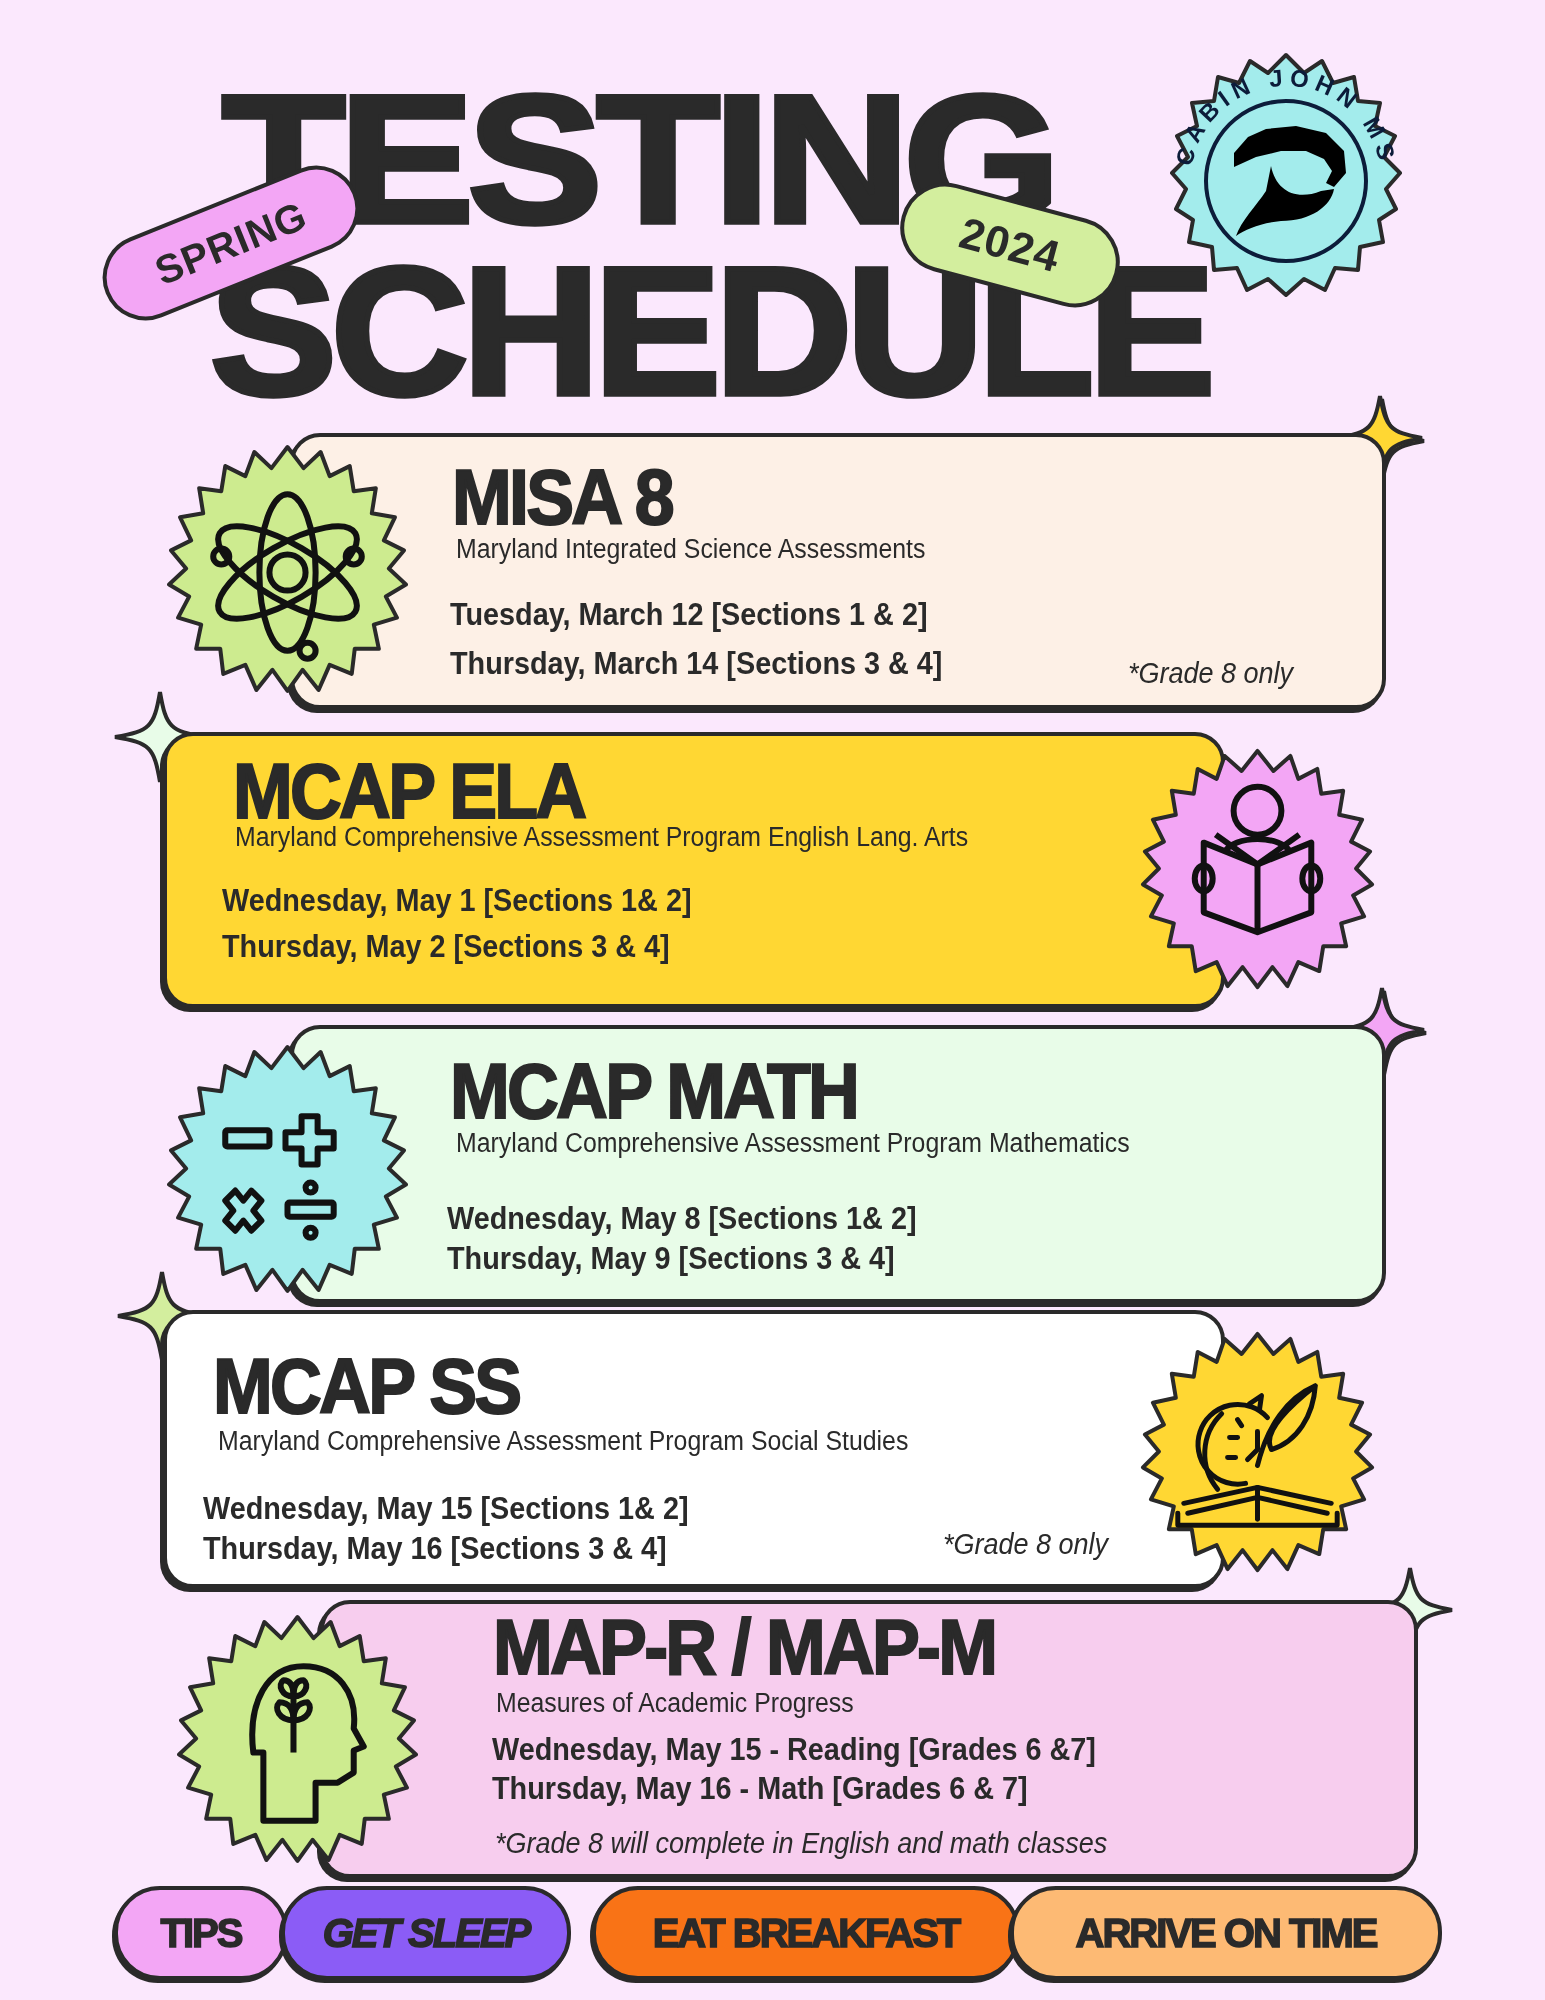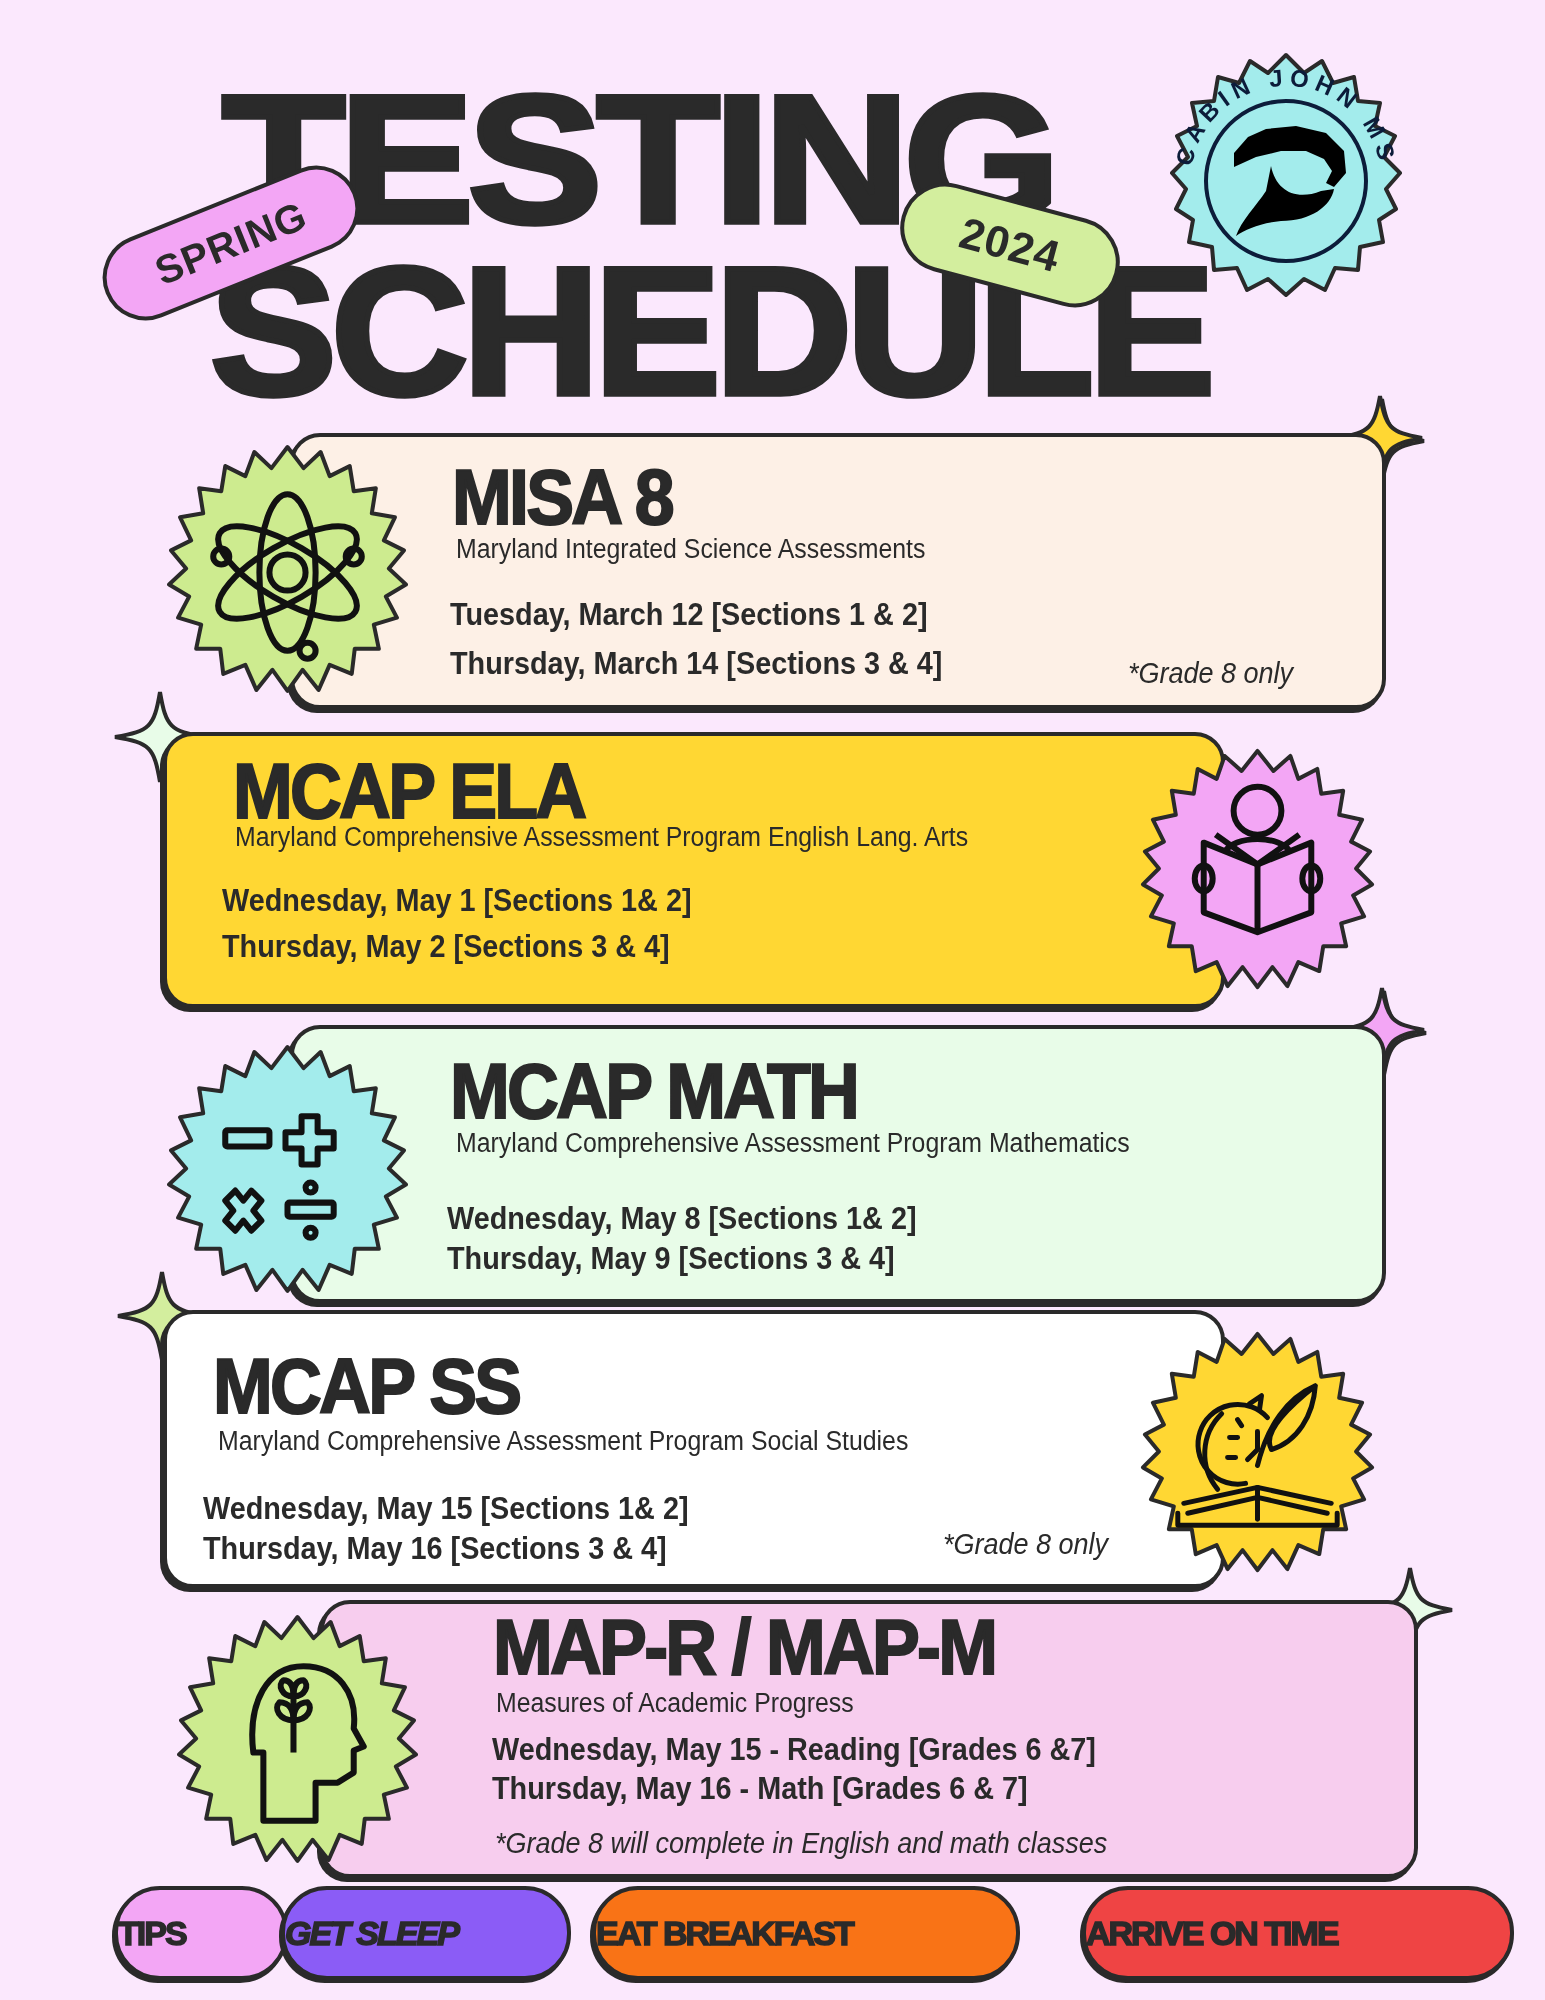--- a/index.html
+++ b/index.html
@@ -52,22 +52,22 @@
   }
   .card-note {
     position:absolute; font-size:30px; font-style:italic; color:#2a2a2a; white-space:nowrap;
     transform-origin:left top; transform:scaleX(0.9);
   }
 
   
   .tip {
     position:absolute; top:1886px; height:86px; border:4px solid #2a2a2a; border-radius:46px;
     box-shadow:-2px 3px 0 #2a2a2a;
-    display:flex; align-items:center; 
-    font-weight:900; font-size:34px; letter-spacing:-2px; color:#2a2a2a; white-space:nowrap;
+    display:flex; align-items:center; justify-content:center;
+    font-weight:900; font-size:40px; letter-spacing:-2px; color:#2a2a2a; white-space:nowrap;
     -webkit-text-stroke:1.5px #2a2a2a;
   }
 </style>
 </head>
 <body>
 
 <div class="title-word title-testing">TESTING</div>
 <div class="title-word title-schedule">SCHEDULE</div>
 
 <div class="pill pill-spring">
@@ -215,15 +215,15 @@
 
 <div class="tip" style="left:114px; width:166px; background:#f3a6f5;">
   <span>TIPS</span>
 </div>
 <div class="tip" style="left:281px; width:282px; background:#8b5cf6;font-style:italic;">
   <span>GET SLEEP</span>
 </div>
 <div class="tip" style="left:592px; width:420px; background:#f97316;">
   <span>EAT BREAKFAST</span>
 </div>
-<div class="tip" style="left:1082px; width:424px; background:#ef4444;">
+<div class="tip" style="left:1010px; width:424px; background:#fdba74;">
   <span>ARRIVE ON TIME</span>
 </div>
 
 </body></html>

